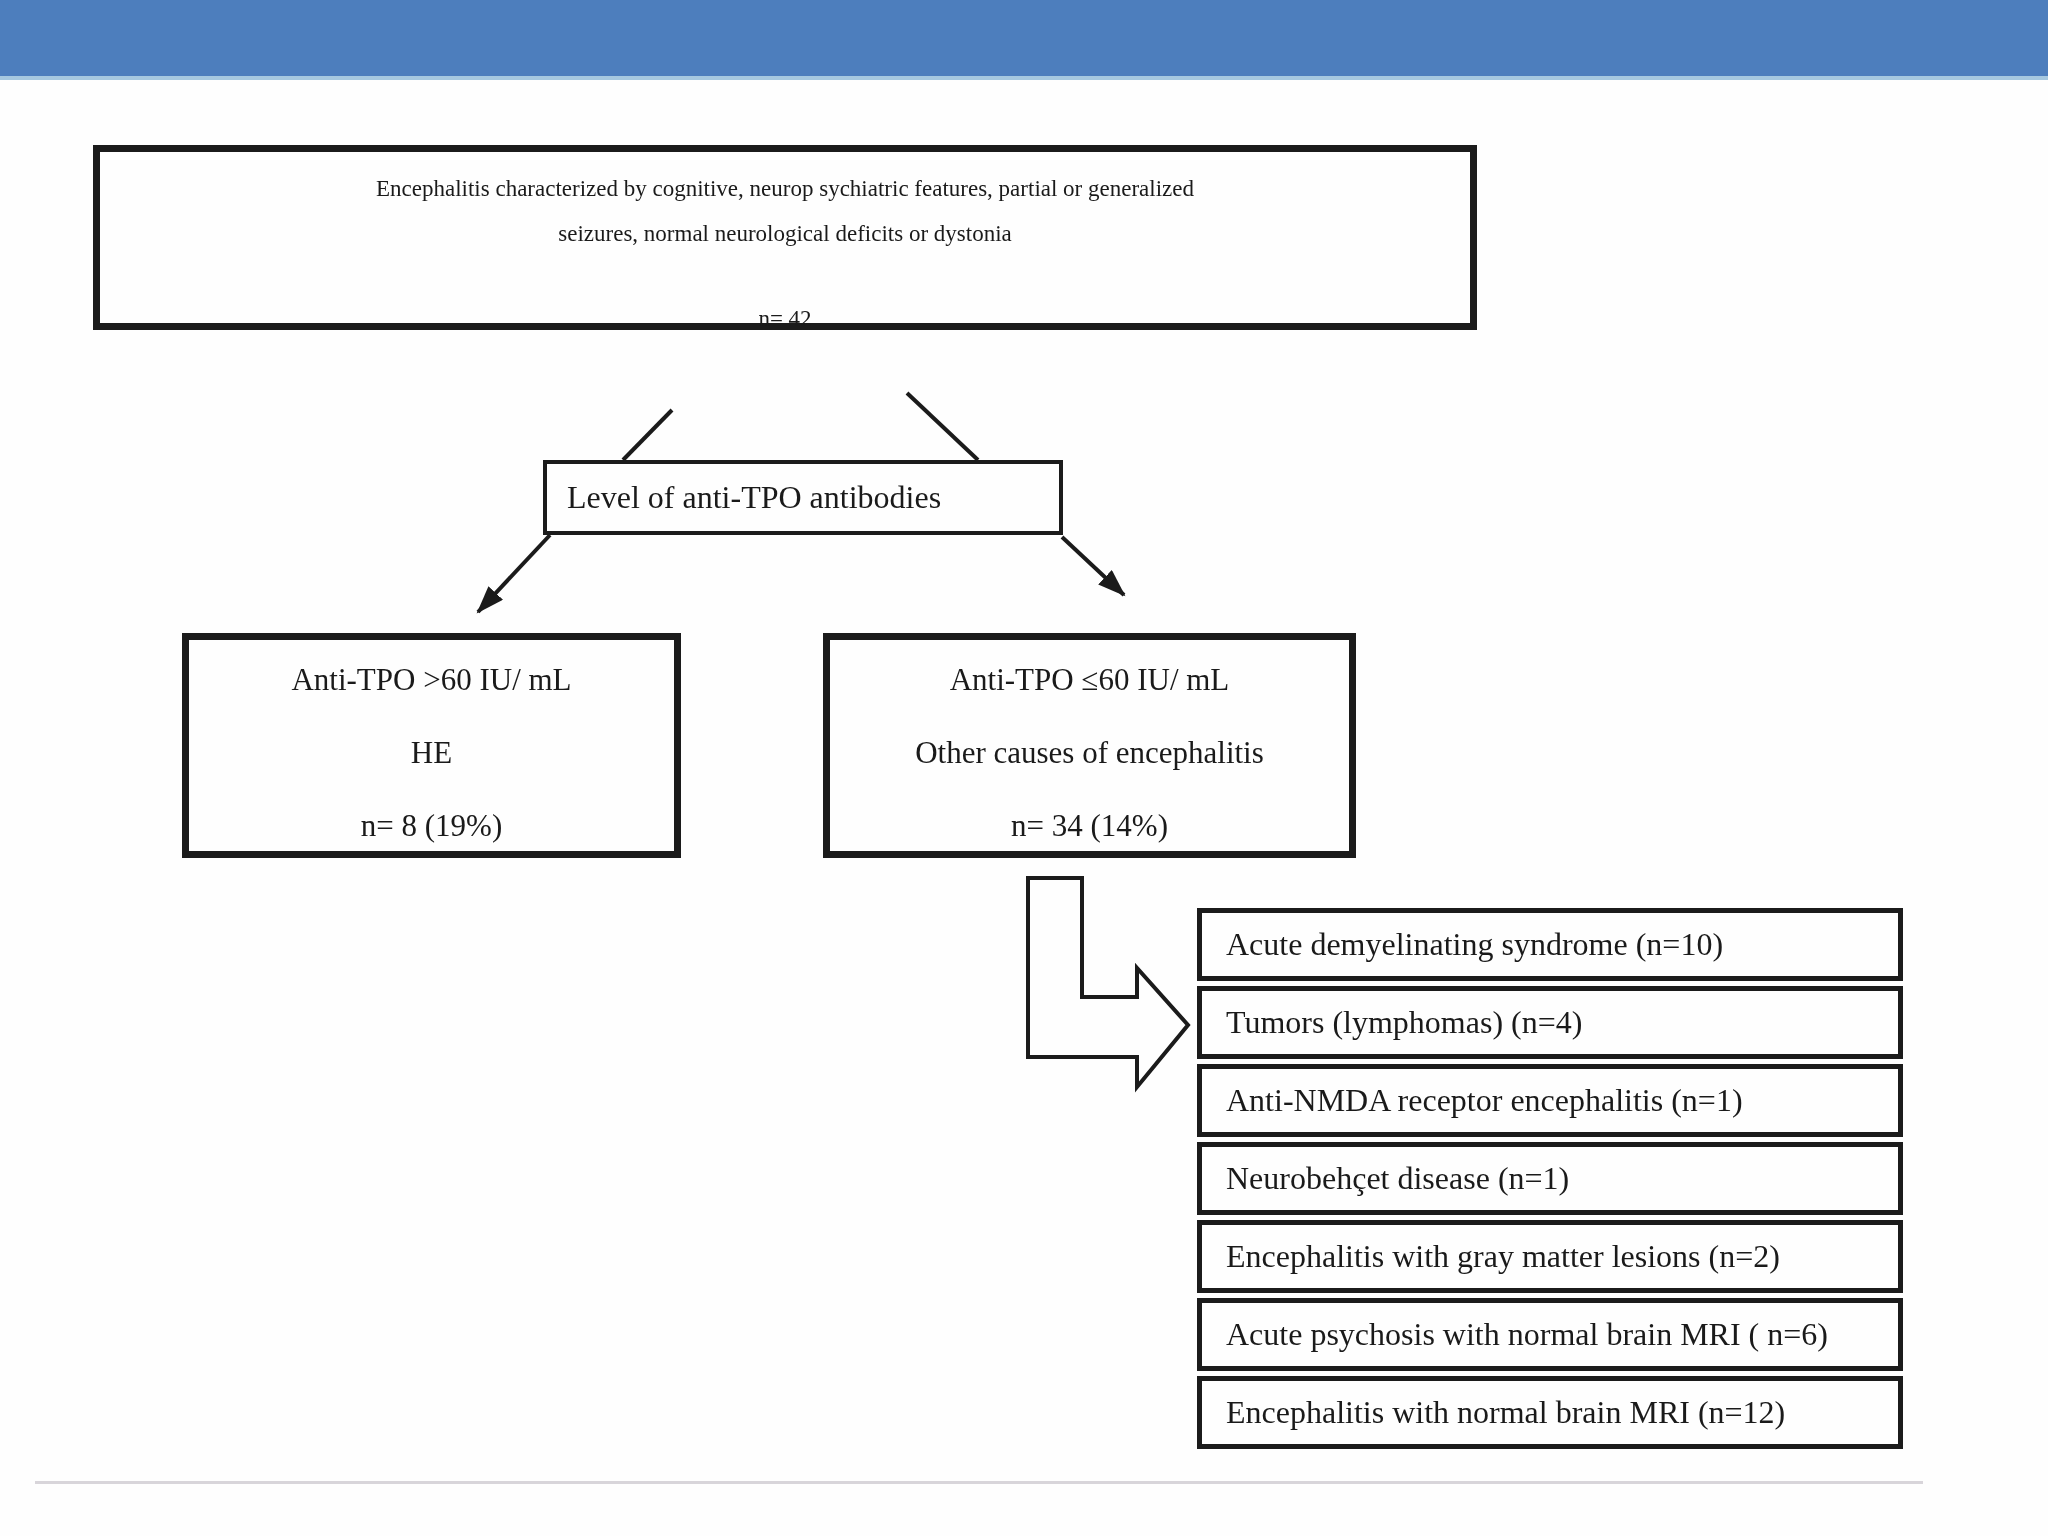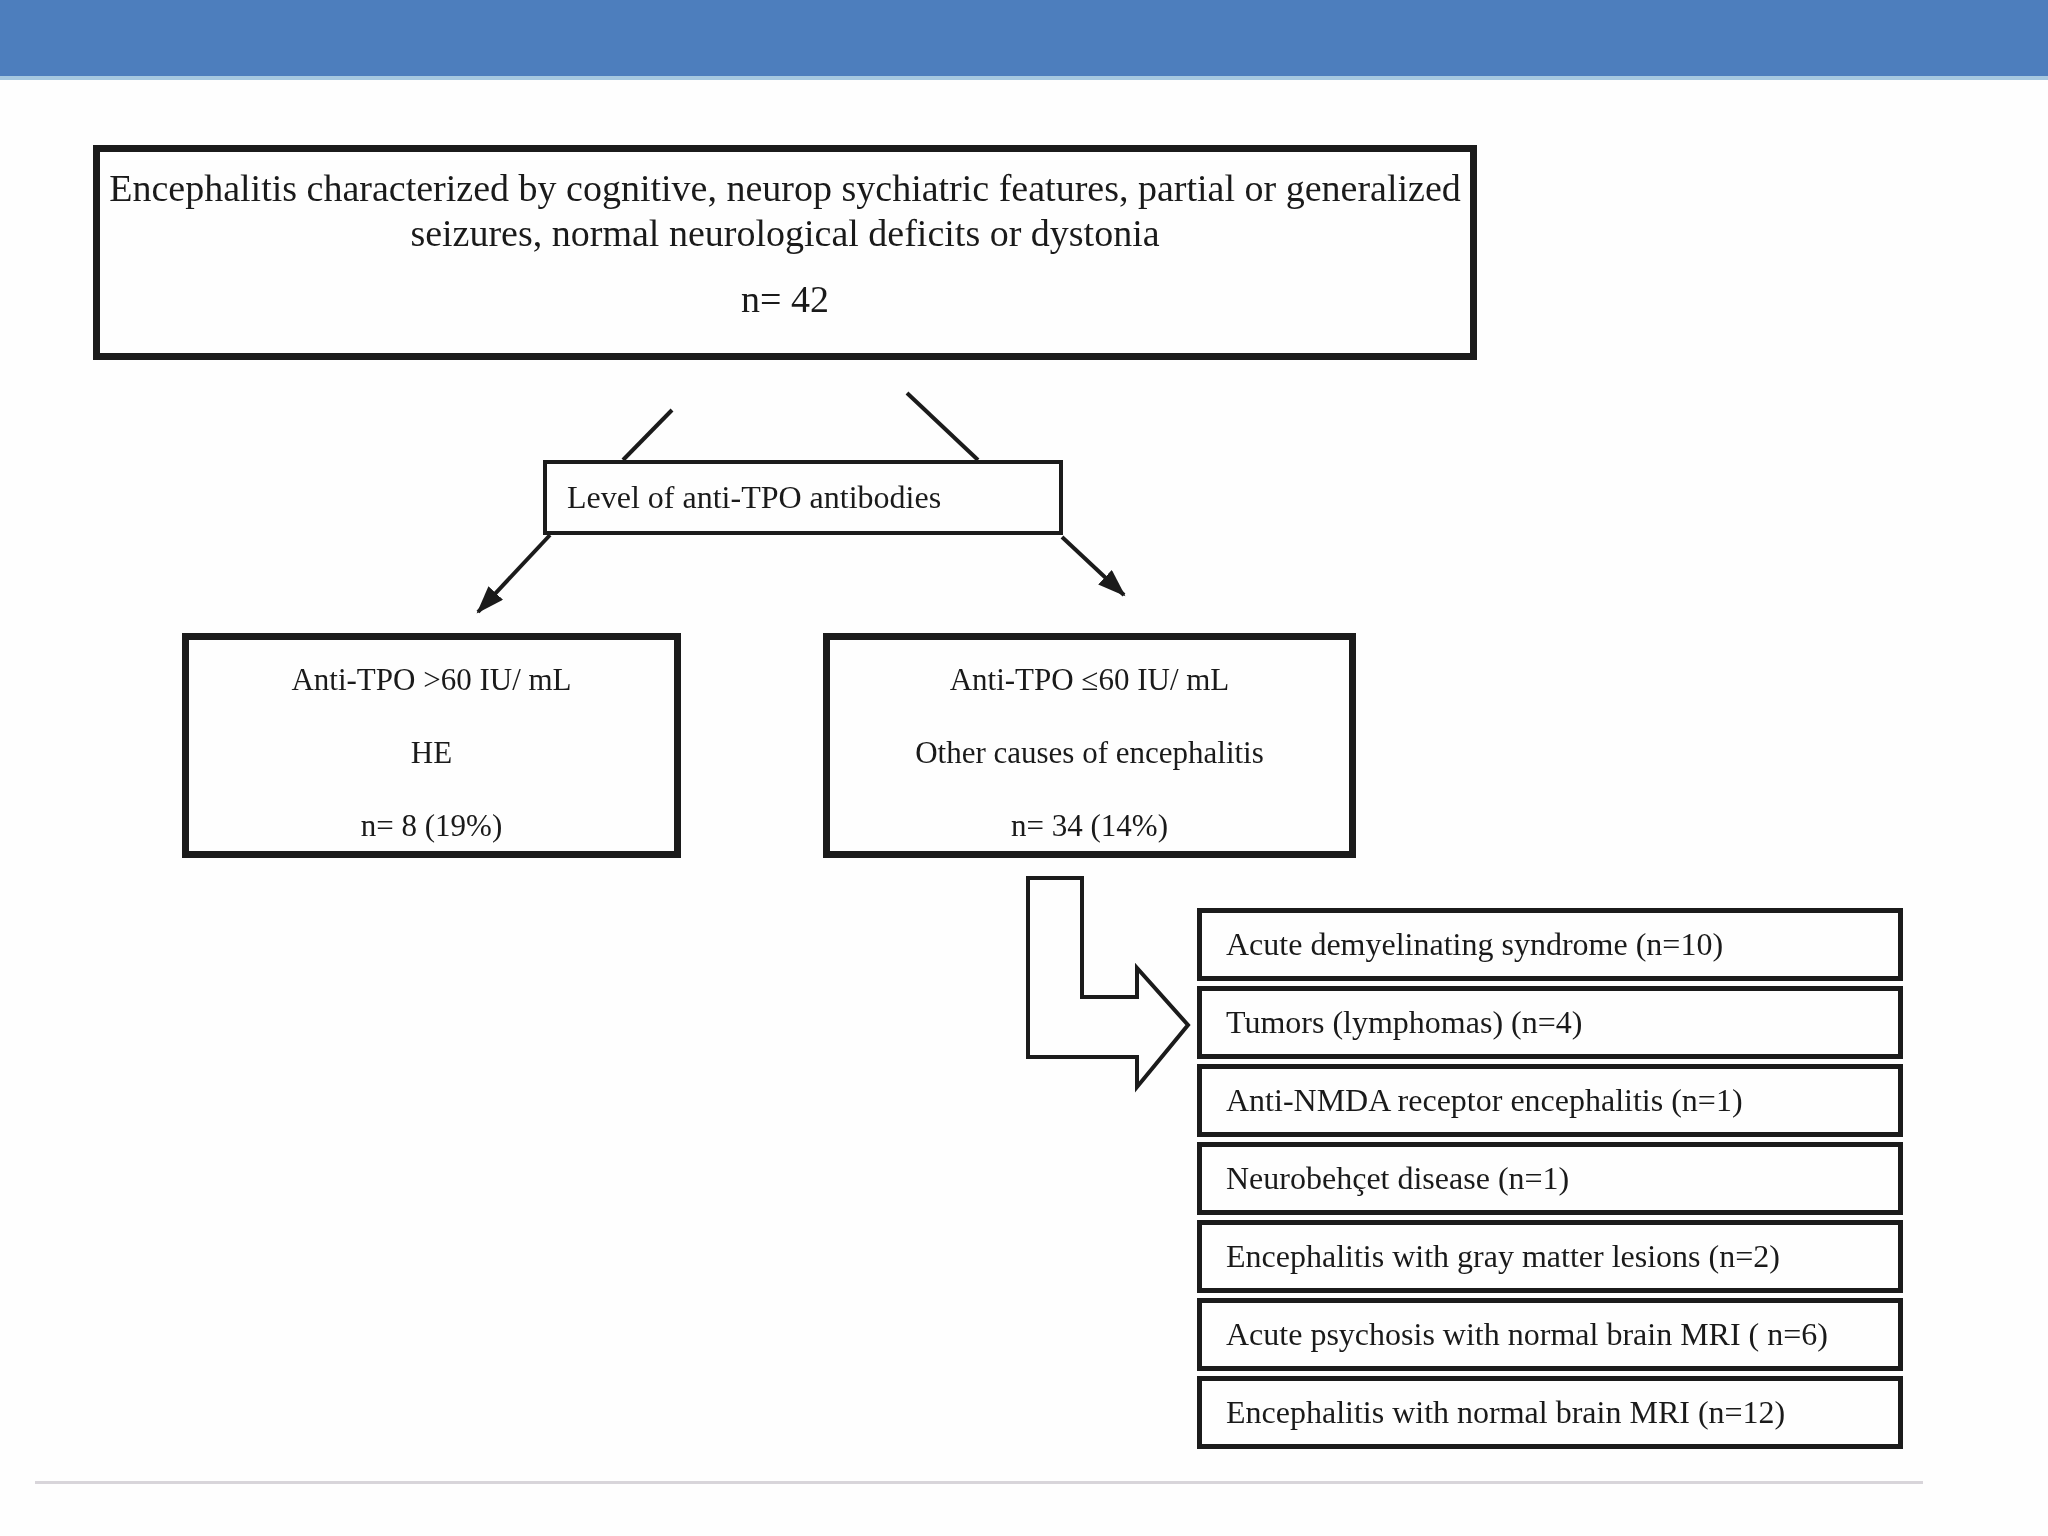--- a/index.html
+++ b/index.html
@@ -25,27 +25,27 @@
     width: 2048px; height: 1536px;
   }
   .box {
     position: absolute;
     box-sizing: border-box;
     background: #fefefe;
     text-align: center;
   }
   .root-box {
     left: 93px; top: 145px;
-    width: 1384px; height: 215px;
+    width: 1384px; height: 185px;
     border: 7px solid #1b1b1b;
-    font-size: 38px;
+    font-size: 23px;
     line-height: 45px;
     padding-top: 14px;
   }
-  .root-box .count { margin-top: 21px; }
+  .root-box .count { margin-top: 40px; }
   .decision-box {
     left: 543px; top: 460px;
     width: 520px; height: 75px;
     border: 4px solid #1b1b1b;
     font-size: 32px;
     display: flex;
     align-items: center;
     text-align: right;
     padding-left: 20px;
   }

